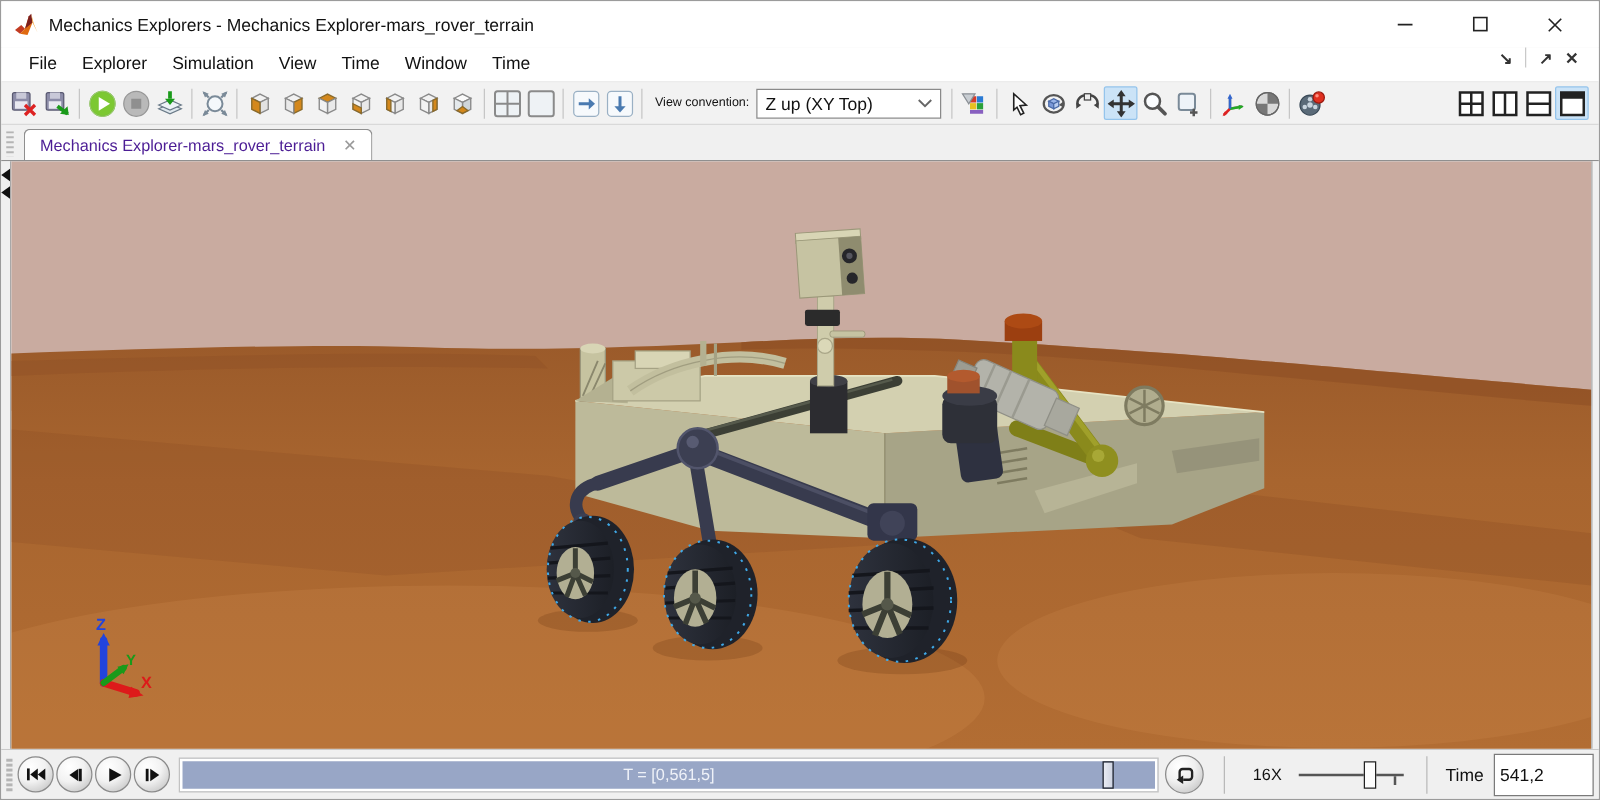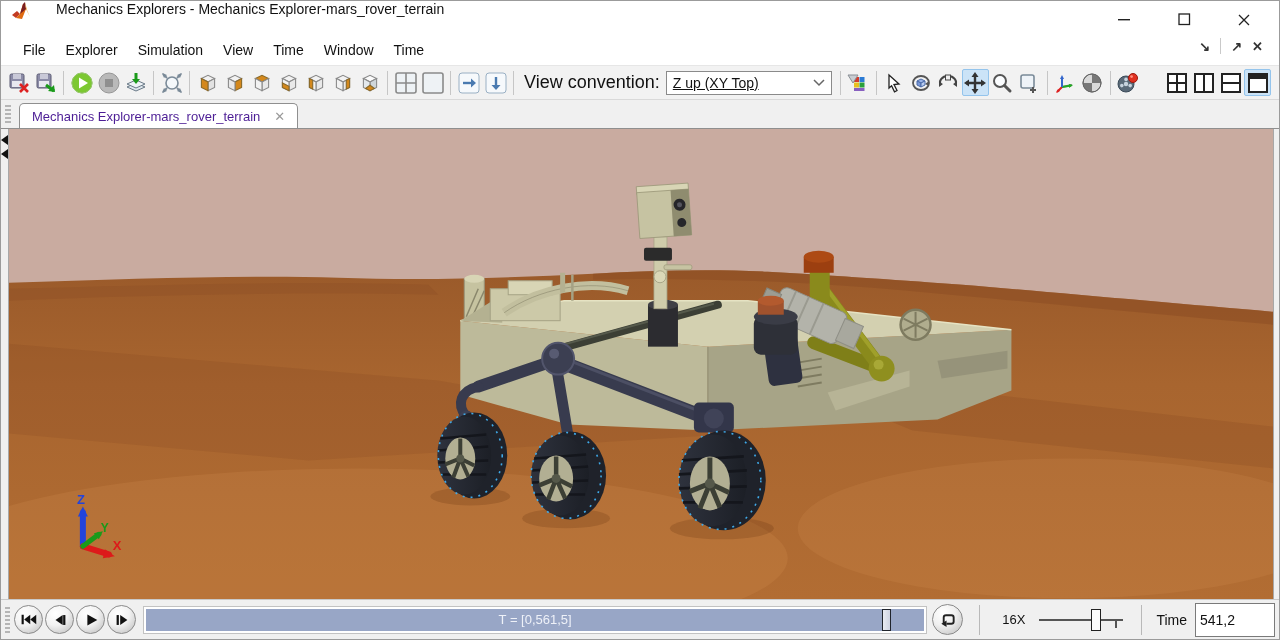--- a/index.html
+++ b/index.html
@@ -2,39 +2,39 @@
 <html><head>
 <meta charset="utf-8">
 <style>
   * { margin:0; padding:0; box-sizing:border-box; }
   html,body { width:1280px; height:640px; overflow:hidden; }
   body { font-family:"Liberation Sans", sans-serif; background:#fff; }
   .window { width:1280px; height:640px; border:1px solid #9b9b9b; display:grid;
             grid-template-rows:37px 28px 34px 28px 1fr 40px; background:#f0f0f0; }
 
   
-  .titlebar { background:#fff; display:flex; padding:0 10px;gap:17px; }
+  .titlebar { background:#fff; display:flex; align-items:center; padding:12px 10px; }
   .title-text { font-size:14px; color:#111; margin-left:8px; flex:1; }
   .win-controls { display:flex; align-items:center; gap:38px; margin-right:14px; }
   .win-btn { width:22px; height:22px; display:flex; align-items:center; justify-content:center; cursor:pointer; }
 
   
   .menubar { background:#fff; display:flex; align-items:flex-start; padding:0 12px; border-bottom:1px solid #e6e6e6; }
   .menu-item { font-size:14px; color:#111; padding:4px 10px; cursor:default; }
   .menu-right { margin-left:auto; display:flex; align-items:center; gap:10px; padding-right:4px; }
   .menu-right .mi { font-size:13px; font-weight:bold; color:#333; cursor:pointer; }
   .menu-right .vsep { width:1px; height:16px; background:#c9c9c9; }
 
   
   .toolbar { background:#f2f2f2; border-bottom:1px solid #d9d9d9; display:flex; align-items:center; padding:0 4px; }
   .tb-btn { width:27px; height:27px; display:flex; align-items:center; justify-content:center; border:1px solid transparent; border-radius:2px; cursor:pointer; flex:0 0 auto; }
   .tb-btn.selected { background:#cbe3f7; border-color:#94c4ec; }
   .tb-sep { width:1px; height:24px; background:#c6c6c6; margin:0 4px; flex:0 0 auto; }
-  .vc-label { font-size:18px; color:#111; margin:0 6px 0 6px; white-space:nowrap; }
-  .vc-select { width:166px; height:24px; background:#fff; border:1px solid #8a8a8a; display:flex; align-items:center; font-size:14px; color:#111; padding:0 6px; cursor:pointer;text-decoration:underline; }
+  .vc-label { font-size:10px; color:#111; margin:0 6px 0 6px; white-space:nowrap; }
+  .vc-select { width:148px; height:24px; background:#fff; border:1px solid #8a8a8a; display:flex; align-items:center; font-size:14px; color:#111; padding:0 6px; cursor:pointer; }
   .vc-select .val { flex:1; }
   .tb-spacer { flex:1; }
 
   
   .tabbar { background:#f0f0f0; display:flex; align-items:flex-end; padding-left:4px; position:relative; }
   .tab-grip { width:6px; height:20px; margin:0 8px 3px 0;
     background-image:repeating-linear-gradient(to bottom,#b5b5b5 0 2px,transparent 2px 4px);
     background-size:2px 100%; background-repeat:repeat-x; }
   .tab { background:#fff; border:1px solid #8f8f8f; border-bottom:none; border-radius:5px 5px 0 0;
          height:25px; display:flex; align-items:center; padding:0 12px; gap:14px; }

